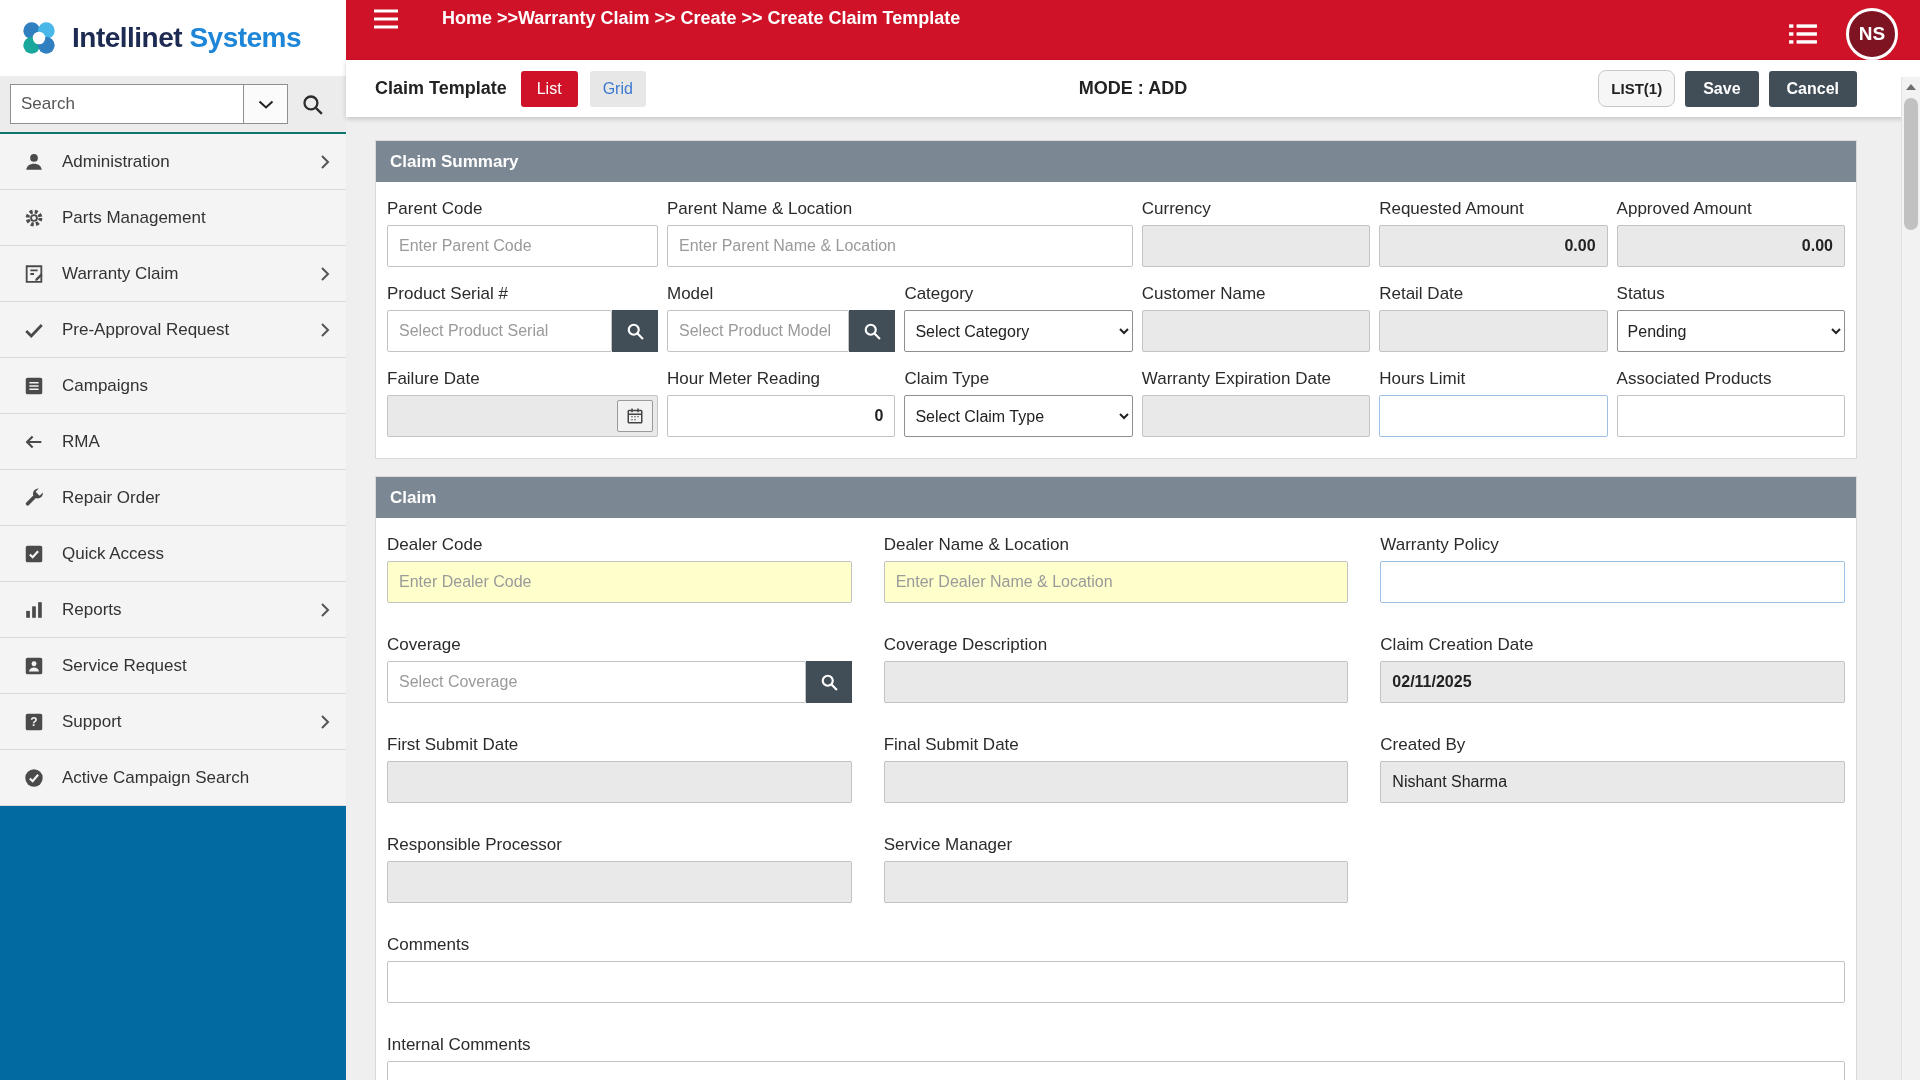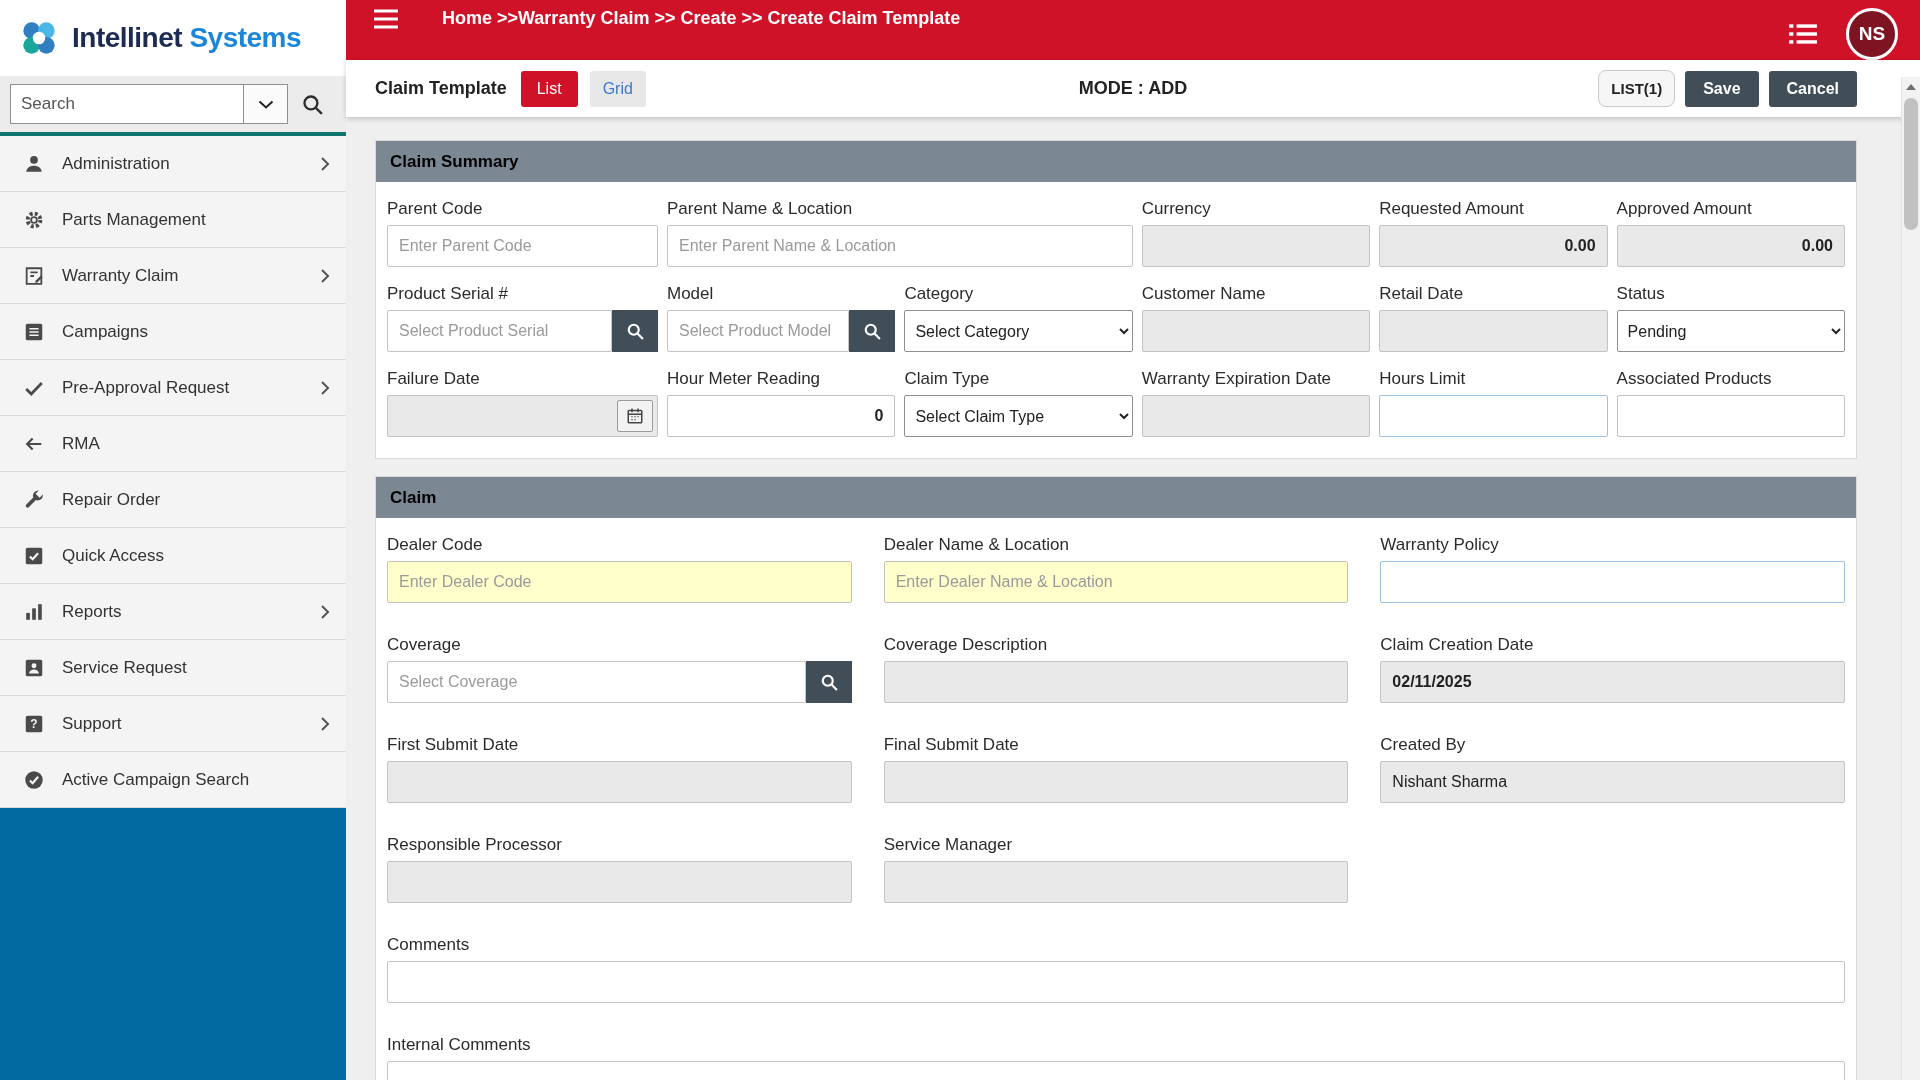--- a/index.html
+++ b/index.html
@@ -5,21 +5,21 @@
   * { margin:0; padding:0; box-sizing:border-box; }
   html,body { width:1920px; height:1080px; overflow:hidden; background:#efefef;
               font-family:"Liberation Sans", sans-serif; }
   .app { display:flex; width:100%; height:100%; }
 
   
   .sidebar { width:346px; flex:none; background:#0369a1; display:flex; flex-direction:column; }
   .logo-area { height:76px; background:#fff; display:flex; align-items:center; padding-left:16px; gap:10px; flex:none; }
   .brand { font-size:28px; font-weight:bold; letter-spacing:-0.5px; white-space:nowrap; }
   .brand-first { color:#1d2b52; } .brand-second { color:#1d86d8; }
-  .search-row { background:#ececec; padding:8px 10px; display:flex; align-items:center; flex:none; border-bottom:4px solid #0f766e; }
+  .search-row { background:#ececec; padding:8px 10px; display:flex; align-items:center; flex:none; border-bottom:2px solid #0f766e; }
   .search-input { flex:1; min-width:0; height:40px; border:1px solid #8f8f8f; padding:0 10px; font-size:17px; background:#fff; font-family:inherit; color:#222; }
   .search-input::placeholder { color:#555; }
   .caret-btn { width:44px; height:40px; border:1px solid #8f8f8f; border-left:none; background:#fbfbfb; display:flex; align-items:center; justify-content:center; cursor:pointer; }
   .side-search-btn { width:48px; height:40px; border:none; background:transparent; color:#2d2d2d; display:flex; align-items:center; justify-content:center; cursor:pointer; }
   .menu { flex:1; }
   .menu-item { height:56px; display:flex; align-items:center; background:#f4f4f4; border-bottom:1px solid #d9d9d9; padding:0 16px 0 22px; cursor:pointer; color:#333; }
   .mi-icon { width:24px; height:24px; color:#4a4a4a; margin-right:16px; flex:none; display:flex; align-items:center; justify-content:center; }
   .mi-label { font-size:17px; color:#333; }
   .mi-chev { margin-left:auto; color:#555; display:flex; }
 
@@ -37,21 +37,21 @@
   .btn { border:none; cursor:pointer; font-family:inherit;text-align:center; }
   .btn-list { background:#cf1227; color:#fff; font-size:16px; padding:9px 16px; border-radius:3px; }
   .btn-grid { background:#e7e7e7; color:#3c79d0; font-size:16px; padding:9px 13px; border-radius:3px; margin-left:12px; }
   .mode { position:absolute; left:50%; transform:translateX(-50%); font-weight:bold; font-size:18px; color:#222; }
   .tb-right { margin-left:auto; display:flex; gap:10px; align-items:center; }
   .btn-listcount { background:#f6f6f6; border:1px solid #c9c9c9; color:#222; font-weight:bold; font-size:15px; padding:9px 12px; border-radius:8px; cursor:pointer; font-family:inherit; }
   .btn-dark { background:#414d57; color:#fff; font-weight:bold; font-size:16px; padding:9px 18px; border-radius:3px; }
 
   .content { flex:1; overflow:hidden; padding:23px 63px 0 29px; background:#efefef; }
   .panel { background:#fff; margin-bottom:17px; border:1px solid #d9d9d9; }
-  .panel-header { height:41px; background:#7b8793; color:#000000; font-weight:bold; font-size:17px; display:flex; align-items:center; padding:0 14px; }
+  .panel-header { height:41px; background:#7b8793; color:#ffffff; font-weight:bold; font-size:17px; display:flex; align-items:center; padding:0 14px; }
   .panel-body { padding:17px 11px 21px; }
   .grid6 { display:grid; grid-template-columns:repeat(6,1fr); column-gap:9px; row-gap:17px; }
   .grid3 { display:grid; grid-template-columns:repeat(3,1fr); column-gap:9px; row-gap:17px;gap:32px; }
   .span2 { grid-column:span 2; }
   .span-all { grid-column:1 / -1; }
   .flabel { display:block; font-size:17px; color:#2b2b2b; margin-bottom:6px; }
   .ctl { width:100%; height:42px; border:1px solid #c3c3c3; background:#fff; font-size:16px; padding:0 11px; font-family:inherit; border-radius:2px; color:#222; }
   .ctl::placeholder { color:#9a9a9a; }
   .ro { background:#e9e9e9; }
   .yellow { background:#ffffcc; }
@@ -137,39 +137,39 @@
           </span>
         <span class="mi-label">Warranty Claim</span>
         <span class="mi-chev">
             <svg viewBox="0 0 10 16" width="10" height="16" fill="none" stroke="currentColor" stroke-width="2">
               <path d="M2 2l6 6-6 6"></path>
             </svg>
           </span>
       </div>
       <div class="menu-item">
         <span class="mi-icon">
-            <svg viewBox="0 0 24 24" width="22" height="22">
-              <rect x="3" y="3" width="18" height="18" rx="2" fill="currentColor"></rect>
-              <path d="M7 8.5h10M7 12h10M7 15.5h10" stroke="#f4f4f4" stroke-width="1.8" fill="none"></path>
-            </svg>
-          </span>
-        <span class="mi-label">Campaigns</span>
-      </div>
-      <div class="menu-item">
-        <span class="mi-icon">
             <svg viewBox="0 0 24 24" width="22" height="22" fill="none" stroke="currentColor" stroke-width="3">
               <path d="M3.5 13l5.5 5.5L20.5 6.5"></path>
             </svg>
           </span>
         <span class="mi-label">Pre-Approval Request</span>
         <span class="mi-chev">
             <svg viewBox="0 0 10 16" width="10" height="16" fill="none" stroke="currentColor" stroke-width="2">
               <path d="M2 2l6 6-6 6"></path>
             </svg>
           </span>
+      </div>
+      <div class="menu-item">
+        <span class="mi-icon">
+            <svg viewBox="0 0 24 24" width="22" height="22">
+              <rect x="3" y="3" width="18" height="18" rx="2" fill="currentColor"></rect>
+              <path d="M7 8.5h10M7 12h10M7 15.5h10" stroke="#f4f4f4" stroke-width="1.8" fill="none"></path>
+            </svg>
+          </span>
+        <span class="mi-label">Campaigns</span>
       </div>
       <div class="menu-item">
         <span class="mi-icon">
             <svg viewBox="0 0 24 24" width="22" height="22" fill="none" stroke="currentColor" stroke-width="2.4">
               <path d="M20 12H4.5M10.5 6l-6 6 6 6"></path>
             </svg>
           </span>
         <span class="mi-label">RMA</span>
       </div>
       <div class="menu-item">

